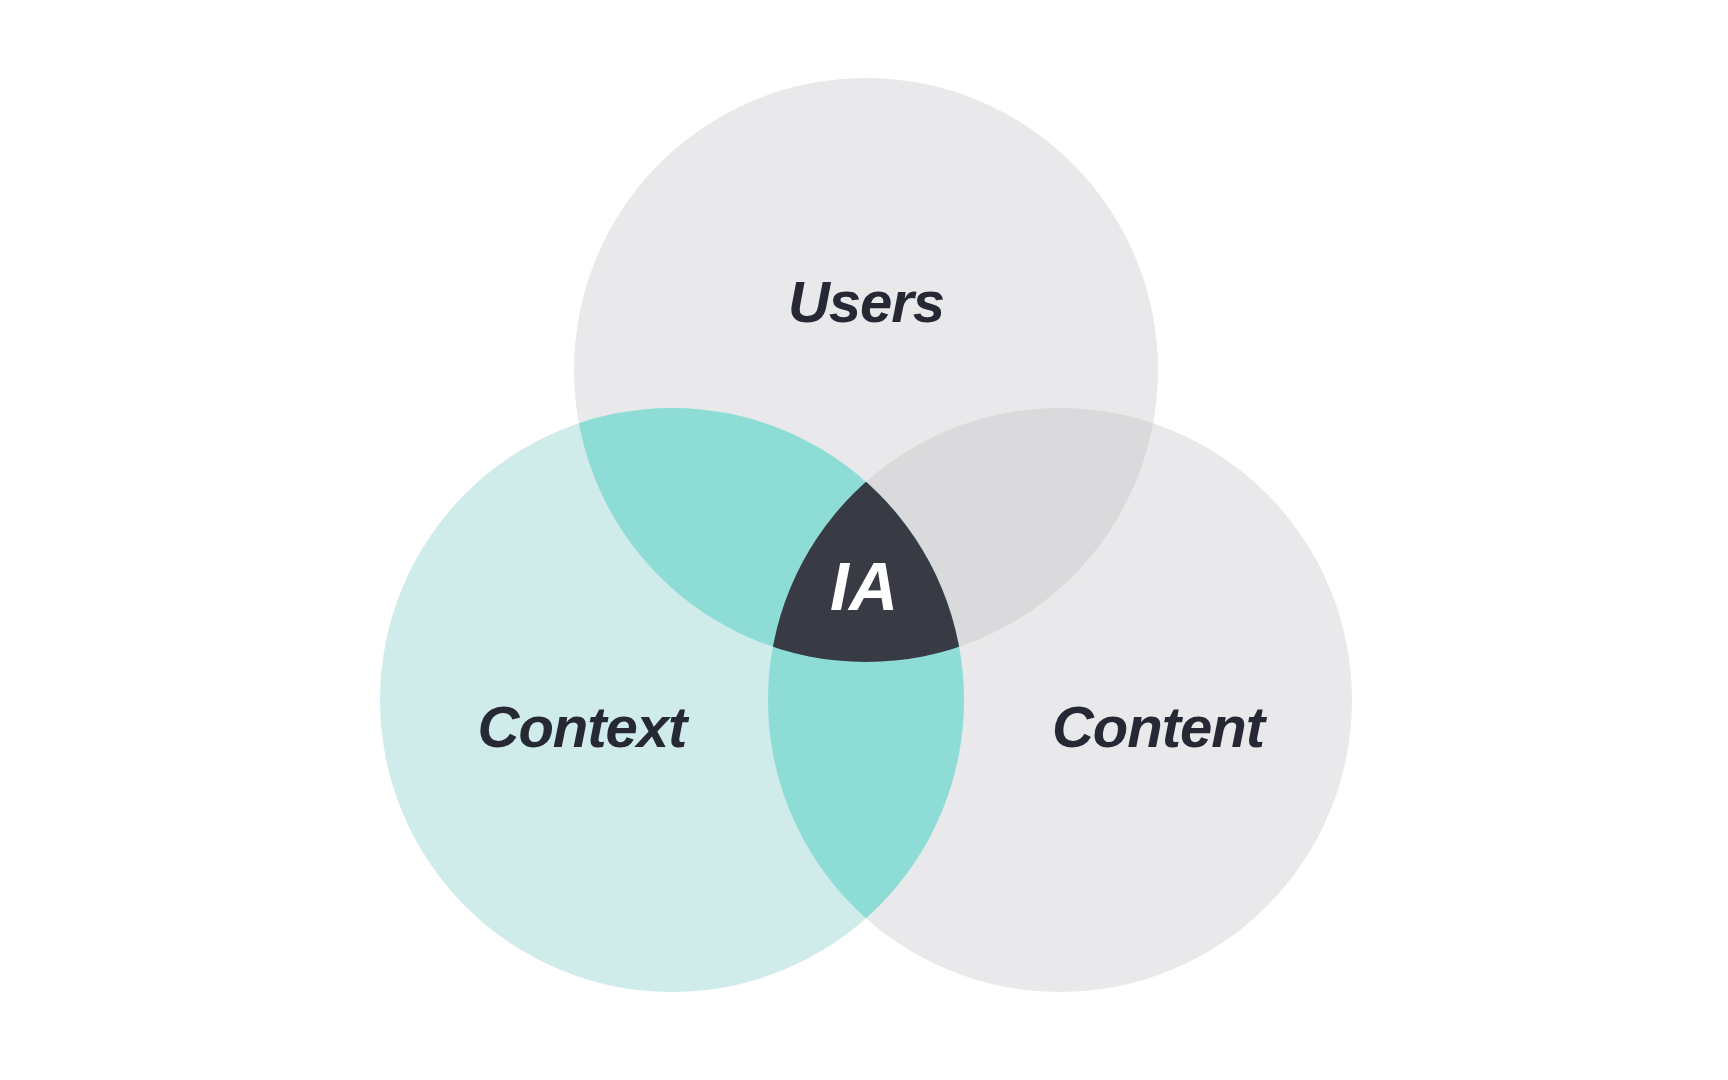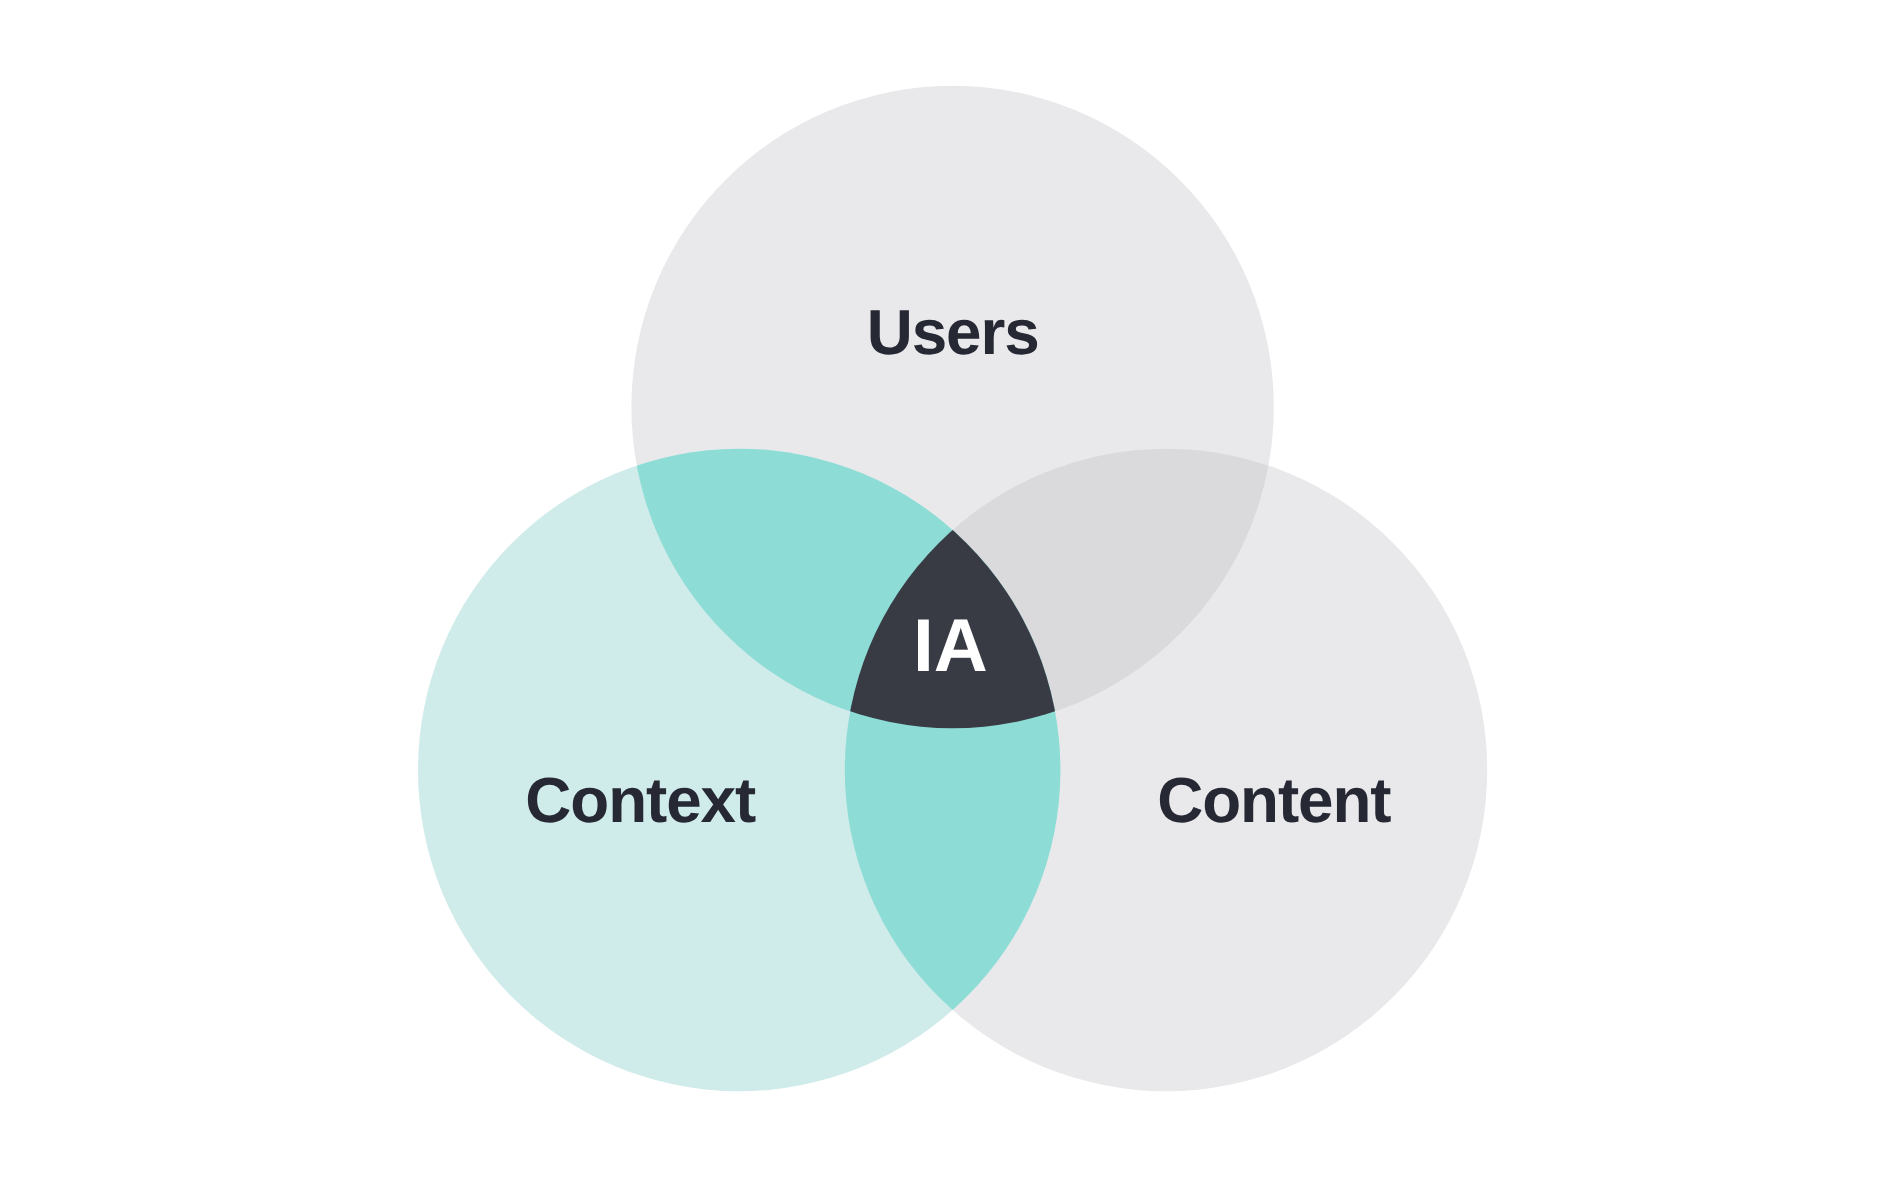--- a/index.html
+++ b/index.html
@@ -8,20 +8,21 @@
     width: 1728px;
     height: 1080px;
     background: #ffffff;
     overflow: hidden;
     font-family: "Liberation Sans", sans-serif;
   }
   .stage {
     position: relative;
     width: 1728px;
     height: 1020px;
+    font-style: italic;
   }
   svg { display: block; }
   .set-label {
     font-family: "Liberation Sans", "DejaVu Sans", sans-serif;
     font-weight: 700;
     font-size: 58px;
     letter-spacing: -1px;
     text-anchor: middle;
   }
   .center-label {

